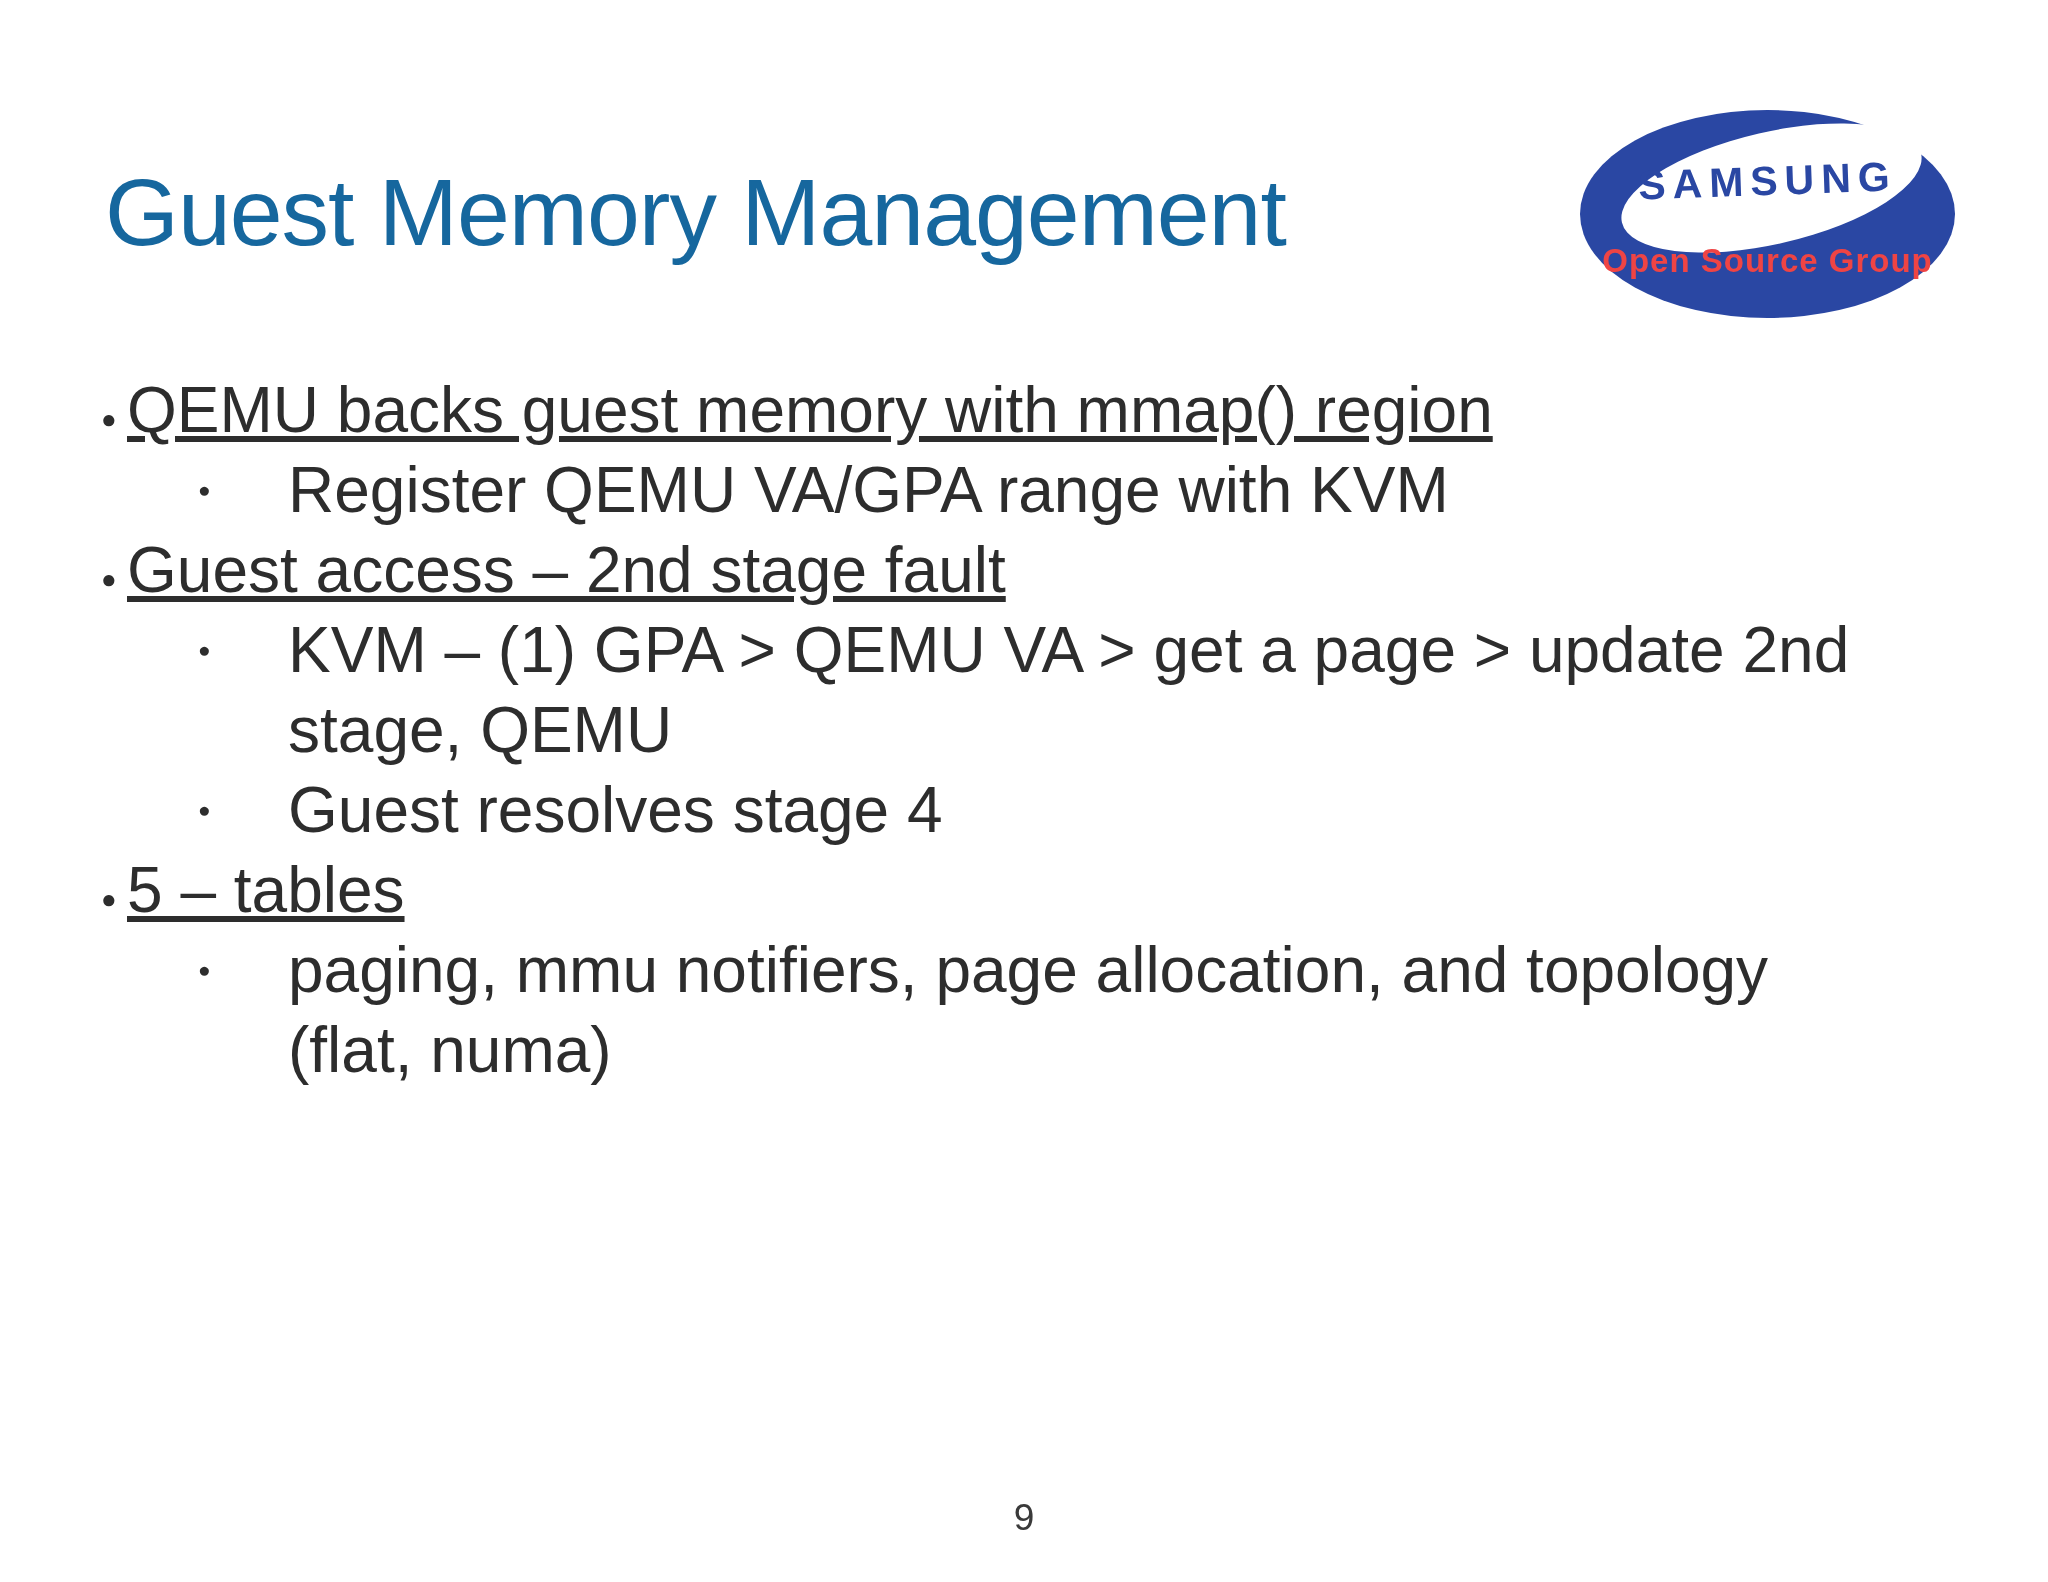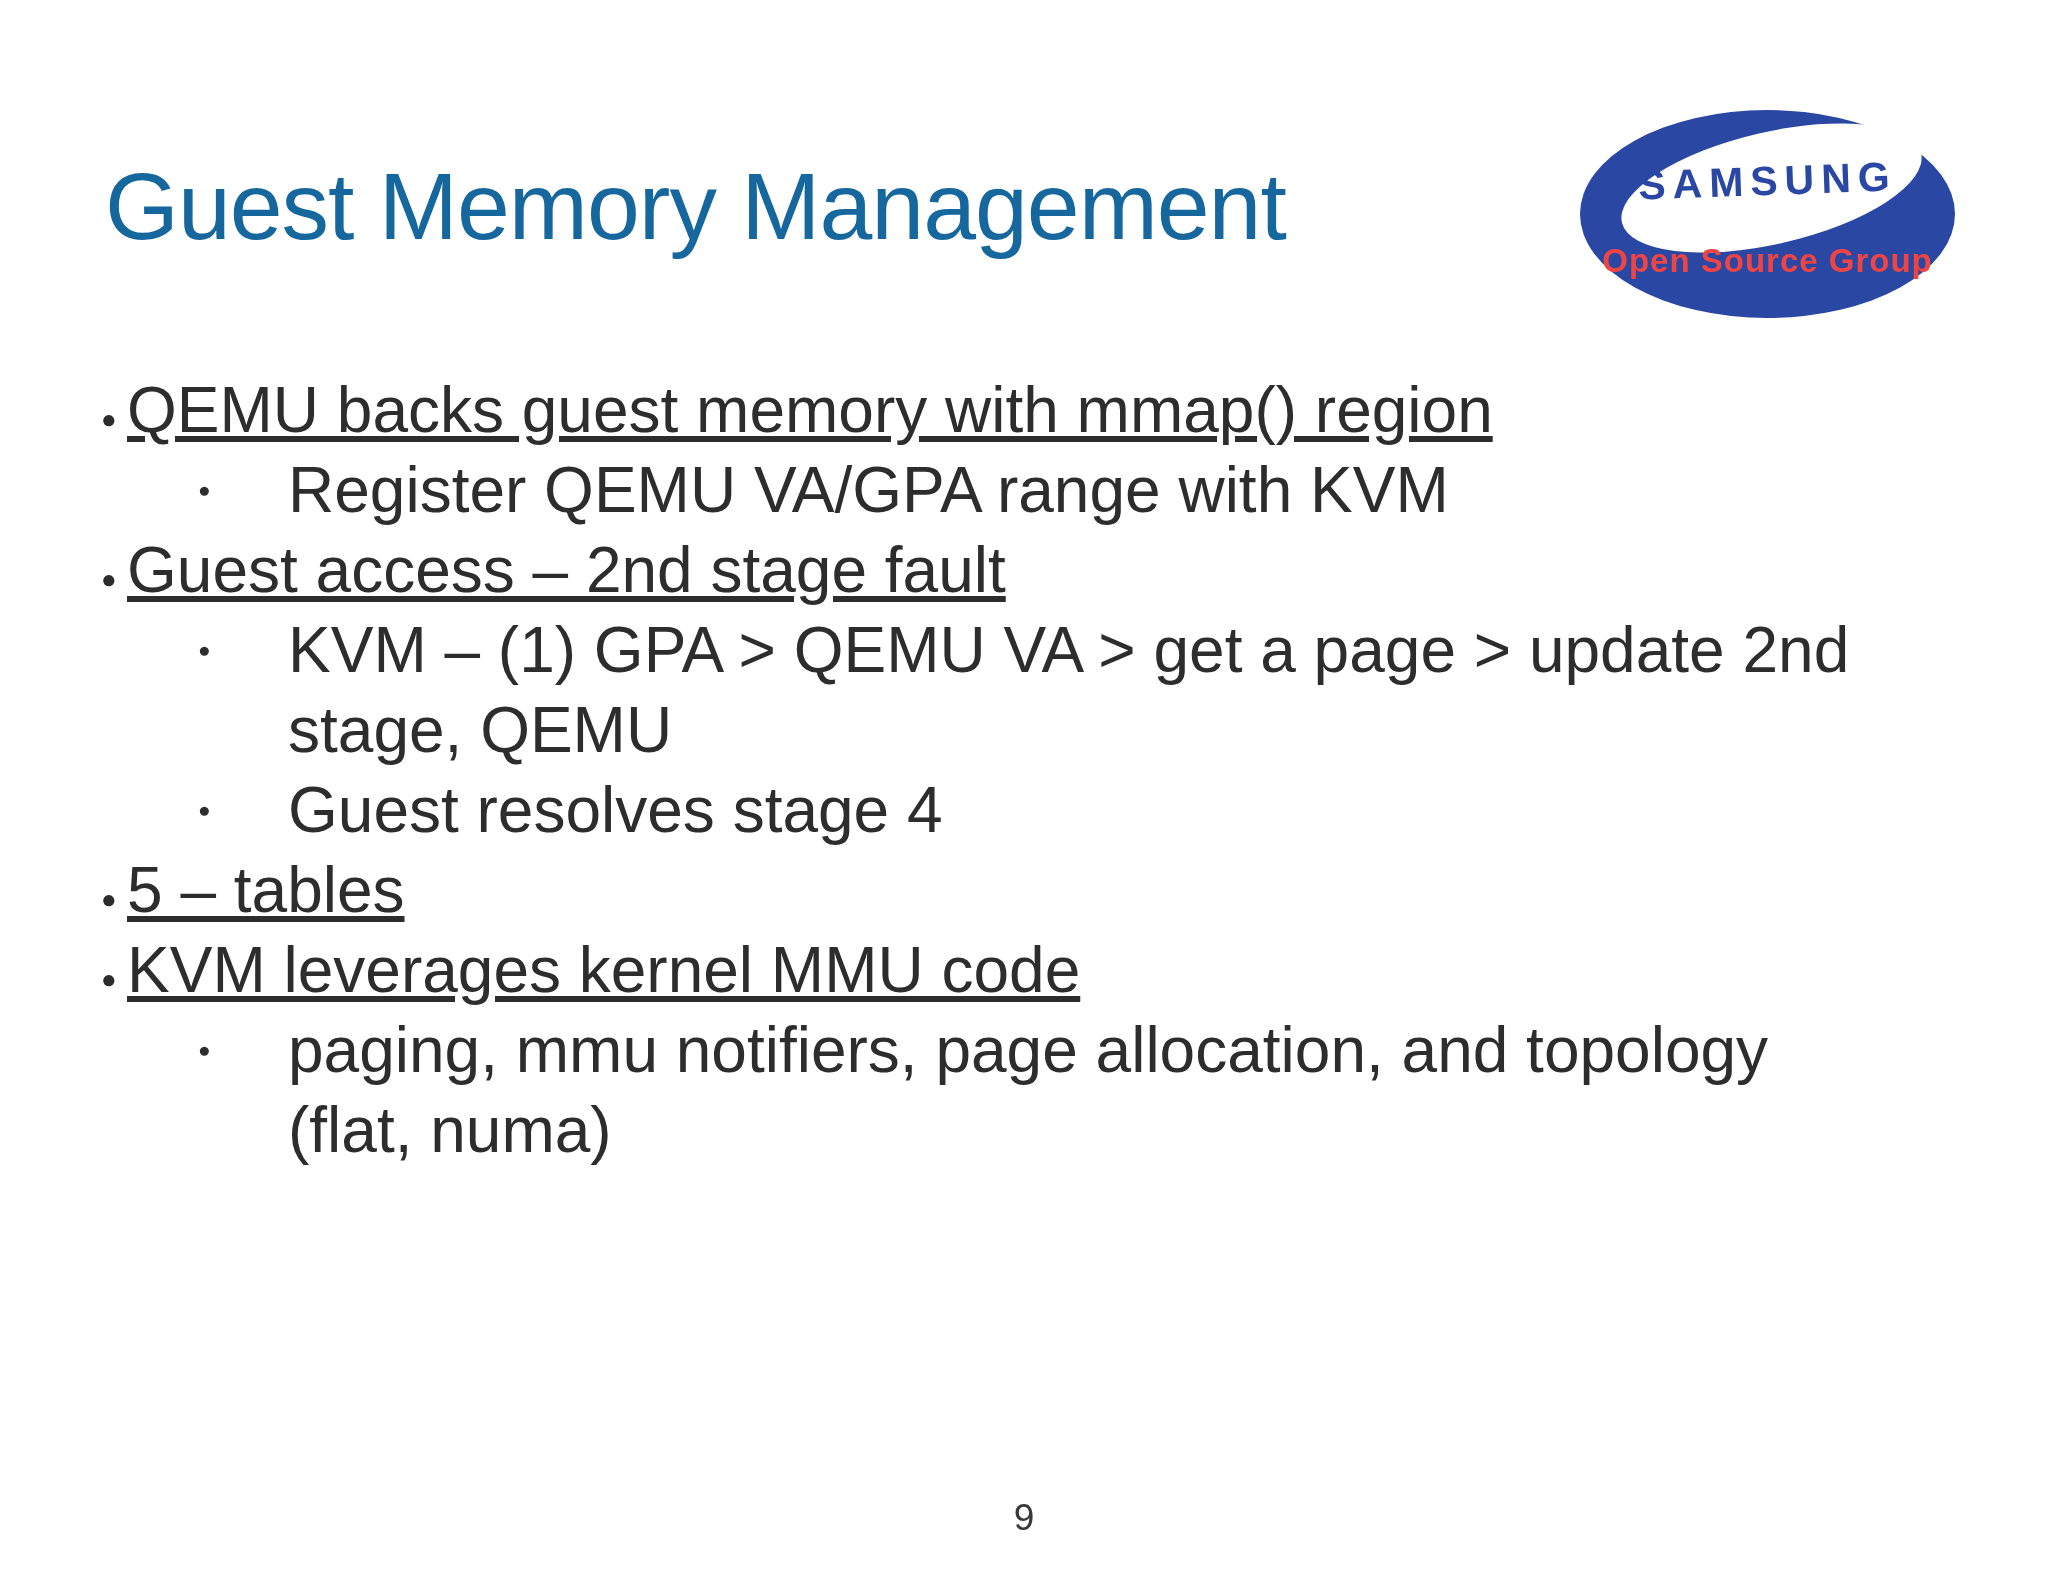--- a/index.html
+++ b/index.html
@@ -15,21 +15,21 @@
     background:var(--bg);
     font-family:"Liberation Sans", sans-serif;
     overflow:hidden;
     position:relative;
   }
   .slide{position:absolute;inset:0;background:var(--bg);}
 
   
   .title{
     position:absolute;
-    left:105px;top:159px;
+    left:105px;top:165px;
     font-size:95px;
     font-weight:400;
     letter-spacing:-1px;
     line-height:1;
     color:var(--title-color);
     white-space:nowrap;
   }
 
   
   .logo{
@@ -129,19 +129,18 @@
     <div class="logo-sub">Open Source Group</div>
   </div>
 
   <div class="bullets" id="bullet-list">
       <div class="item b1">QEMU backs guest memory with mmap() region</div>
       <div class="item b2">Register QEMU VA/GPA range with KVM</div>
       <div class="item b1">Guest access – 2nd stage fault</div>
       <div class="item b2">KVM – (1) GPA &gt; QEMU VA &gt; get a page &gt; update 2nd stage, QEMU</div>
       <div class="item b2">Guest resolves stage 4</div>
       <div class="item b1">5 – tables</div>
-      <div class="item b1">KVM leverages kernel MMU code</div>
       <div class="item b2">paging, mmu notifiers, page allocation, and topology (flat, numa)</div>
     </div>
 
   <div class="page-number">9</div>
 
 </div>
 
 </body></html>

